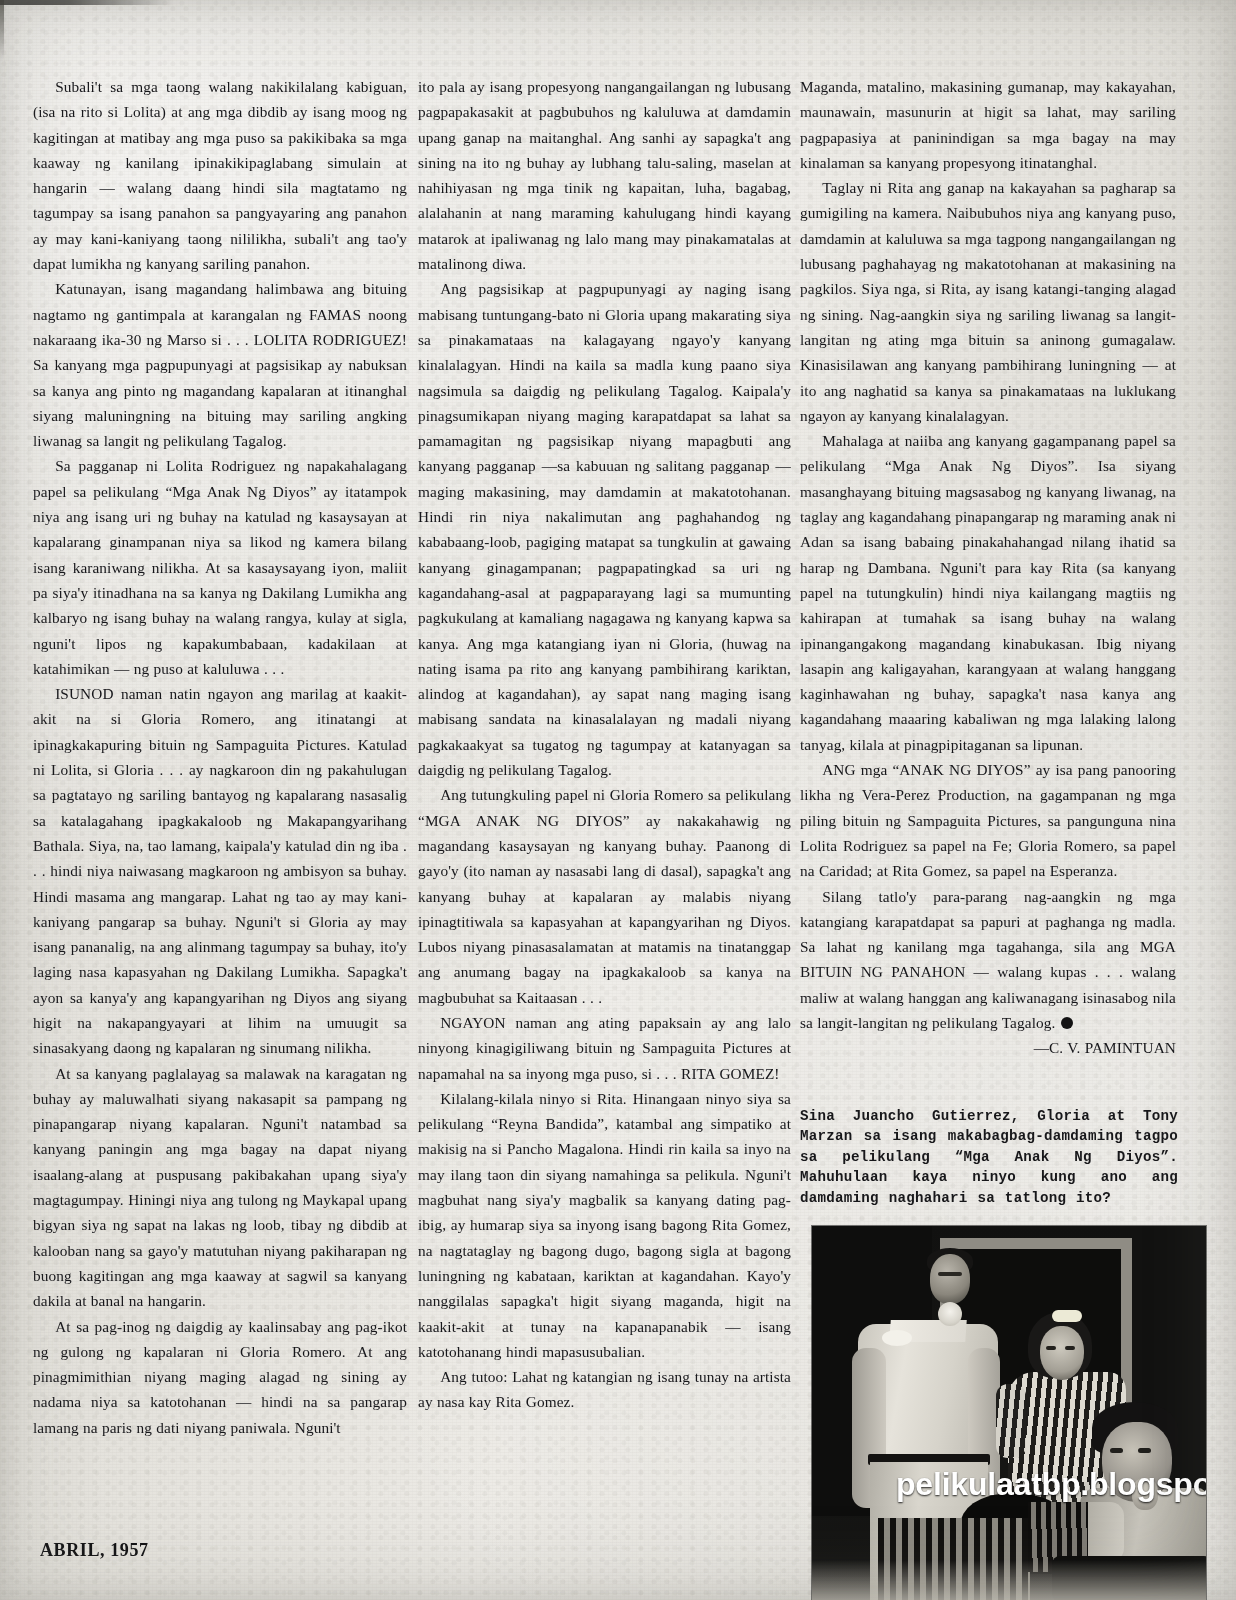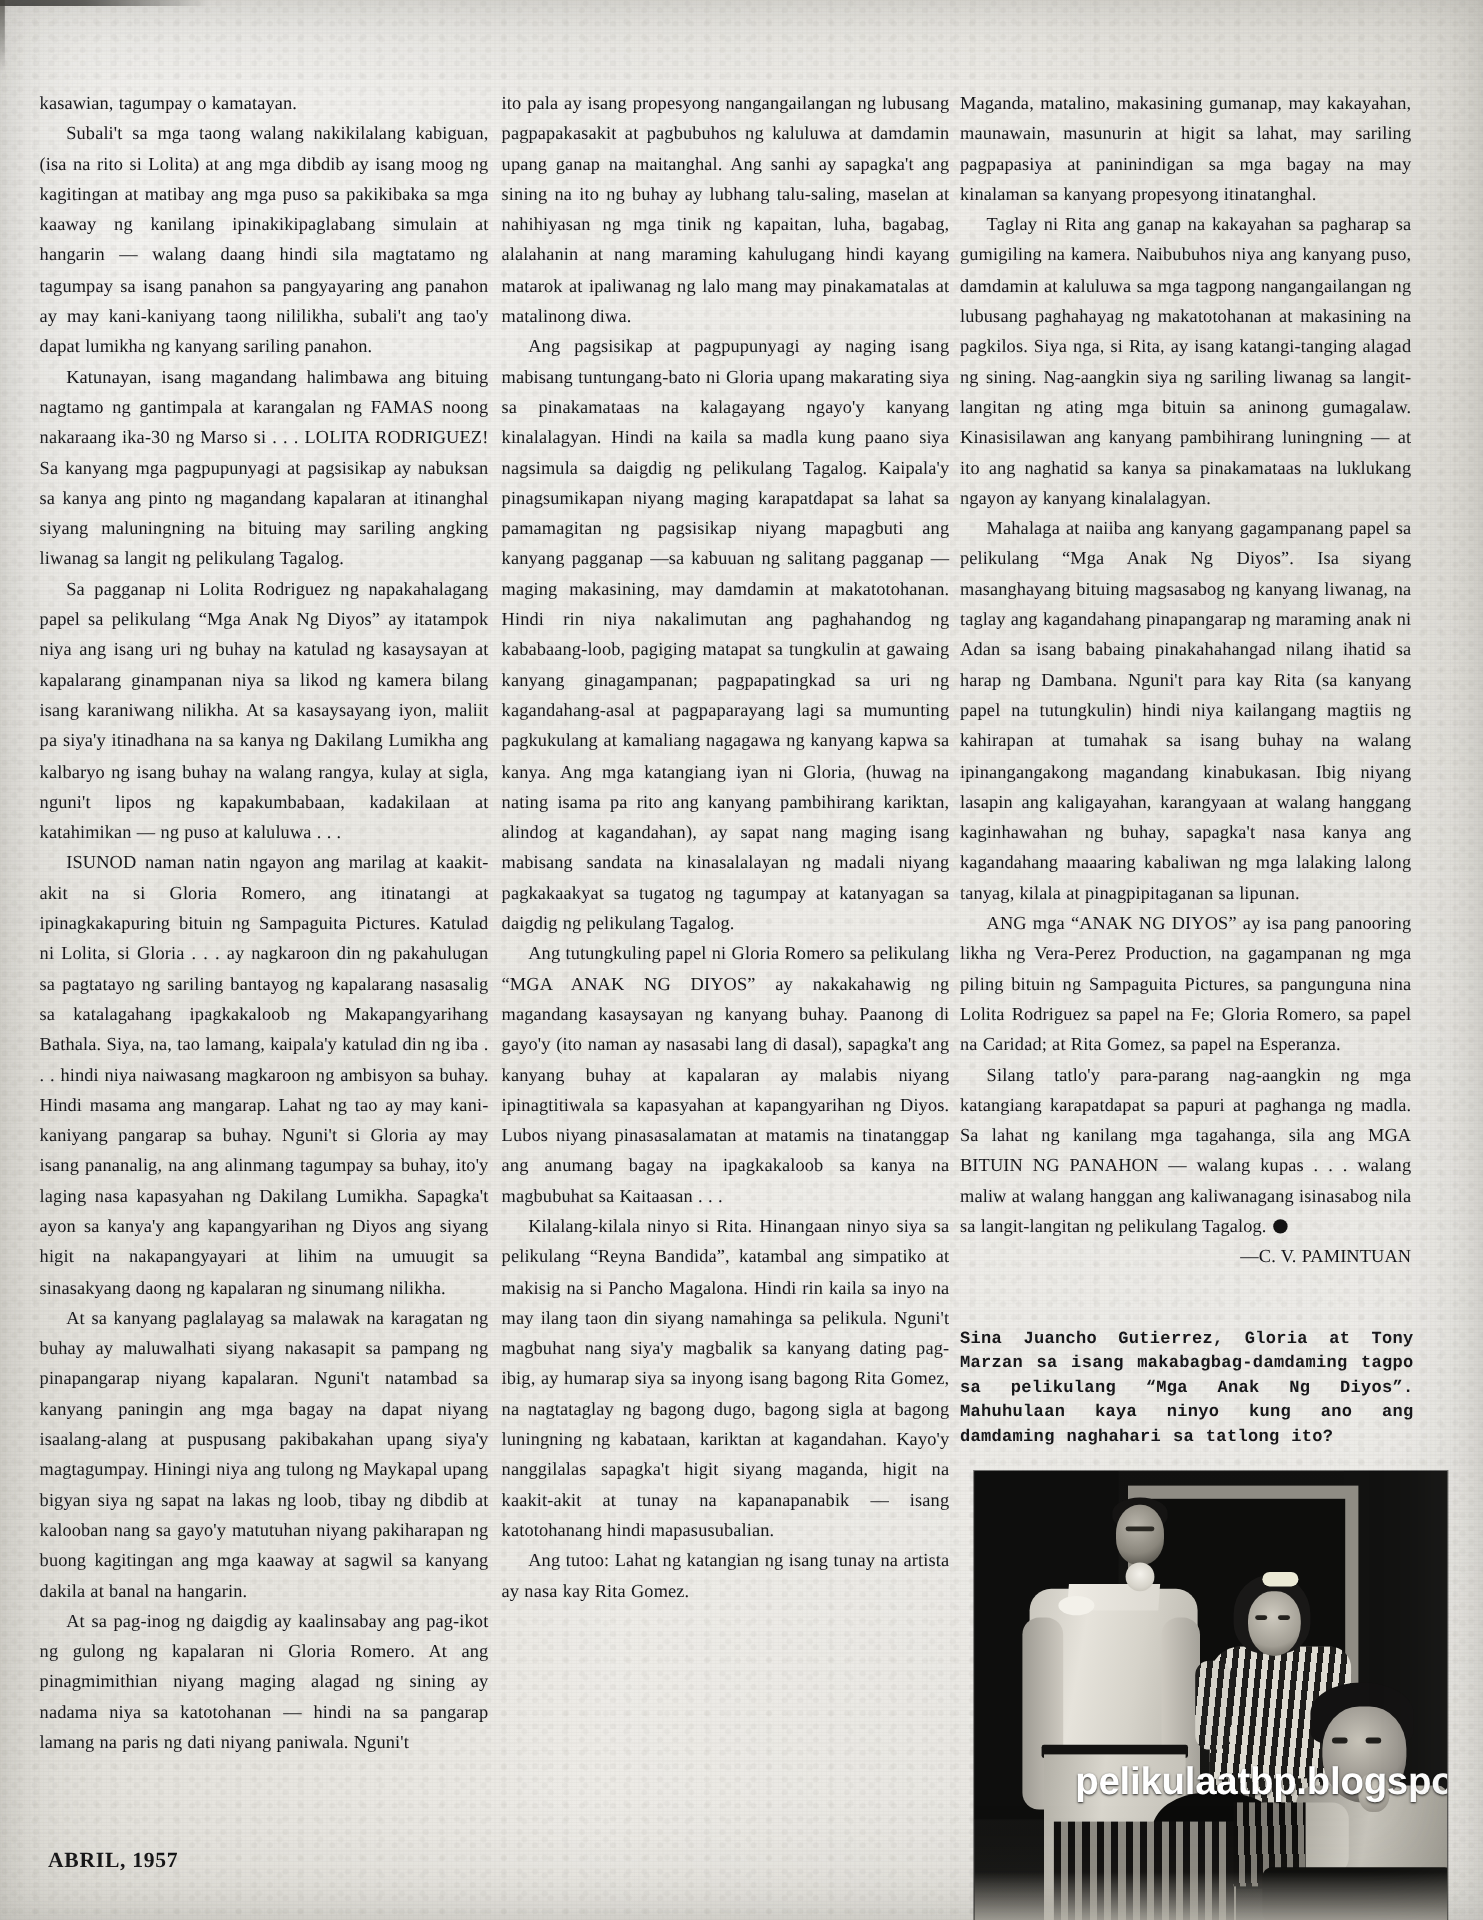--- a/index.html
+++ b/index.html
@@ -169,33 +169,33 @@
 </style>
 </head>
 <body>
 
 <div id="page">
   <div id="grain"></div>
   <div id="edge-top"></div>
   <div id="edge-left"></div>
 
   <div class="col" id="col1">
-    <p class="noind">kasawian, tagumpay o kamatayan.</p>
     <p><span>Subali't sa mga taong walang nakikilalang kabiguan, </span><b>(isa na rito si Lolita)</b><span> at ang mga dibdib ay isang moog ng kagitingan at matibay ang mga puso sa pakikibaka sa mga kaaway ng kanilang ipinakikipaglabang simulain at hangarin — walang daang hindi sila magtatamo ng tagumpay sa isang panahon sa pangyayaring ang panahon ay may kani-kaniyang taong nililikha, subali't ang tao'y dapat lumikha ng kanyang sariling panahon.</span></p>
     <p>Katunayan, isang magandang halimbawa ang bituing nagtamo ng gantimpala at karangalan ng FAMAS noong nakaraang ika-30 ng Marso si . . . LOLITA RODRIGUEZ! Sa kanyang mga pagpupunyagi at pagsisikap ay nabuksan sa kanya ang pinto ng magandang kapalaran at itinanghal siyang maluningning na bituing may sariling angking liwanag sa langit ng pelikulang Tagalog.</p>
     <p>Sa pagganap ni Lolita Rodriguez ng napakahalagang papel sa pelikulang “Mga Anak Ng Diyos” ay itatampok niya ang isang uri ng buhay na katulad ng kasaysayan at kapalarang ginampanan niya sa likod ng kamera bilang isang karaniwang nilikha. At sa kasaysayang iyon, maliit pa siya'y itinadhana na sa kanya ng Dakilang Lumikha ang kalbaryo ng isang buhay na walang rangya, kulay at sigla, nguni't lipos ng kapakumbabaan, kadakilaan at katahimikan — ng puso at kaluluwa . . .</p>
     <p>ISUNOD naman natin ngayon ang marilag at kaakit-akit na si Gloria Romero, ang itinatangi at ipinagkakapuring bituin ng Sampaguita Pictures. Katulad ni Lolita, si Gloria . . . ay nagkaroon din ng pakahulugan sa pagtatayo ng sariling bantayog ng kapalarang nasasalig sa katalagahang ipagkakaloob ng Makapangyarihang Bathala. Siya, na, tao lamang, kaipala'y katulad din ng iba . . . hindi niya naiwasang magkaroon ng ambisyon sa buhay. Hindi masama ang mangarap. Lahat ng tao ay may kani-kaniyang pangarap sa buhay. Nguni't si Gloria ay may isang pananalig, na ang alinmang tagumpay sa buhay, ito'y laging nasa kapasyahan ng Dakilang Lumikha. Sapagka't ayon sa kanya'y ang kapangyarihan ng Diyos ang siyang higit na nakapangyayari at lihim na umuugit sa sinasakyang daong ng kapalaran ng sinumang nilikha.</p>
     <p>At sa kanyang paglalayag sa malawak na karagatan ng buhay ay maluwalhati siyang nakasapit sa pampang ng pinapangarap niyang kapalaran. Nguni't natambad sa kanyang paningin ang mga bagay na dapat niyang isaalang-alang at puspusang pakibakahan upang siya'y magtagumpay. Hiningi niya ang tulong ng Maykapal upang bigyan siya ng sapat na lakas ng loob, tibay ng dibdib at kalooban nang sa gayo'y matutuhan niyang pakiharapan ng buong kagitingan ang mga kaaway at sagwil sa kanyang dakila at banal na hangarin.</p>
     <p>At sa pag-inog ng daigdig ay kaalinsabay ang pag-ikot ng gulong ng kapalaran ni Gloria Romero. At ang pinagmimithian niyang maging alagad ng sining ay nadama niya sa katotohanan — hindi na sa pangarap lamang na paris ng dati niyang paniwala. Nguni't</p>
   </div>
 
   <div class="col" id="col2">
     <p class="noind">ito pala ay isang propesyong nangangailangan ng lubusang pagpapakasakit at pagbubuhos ng kaluluwa at damdamin upang ganap na maitanghal. Ang sanhi ay sapagka't ang sining na ito ng buhay ay lubhang talu-saling, maselan at nahihiyasan ng mga tinik ng kapaitan, luha, bagabag, alalahanin at nang maraming kahulugang hindi kayang matarok at ipaliwanag ng lalo mang may pinakamatalas at matalinong diwa.</p>
     <p><span>Ang pagsisikap at pagpupunyagi ay naging isang mabisang tuntungang-bato ni Gloria upang makarating siya sa pinakamataas na kalagayang ngayo'y kanyang kinalalagyan. Hindi na kaila sa madla kung paano siya nagsimula sa daigdig ng pelikulang Tagalog. Kaipala'y pinagsumikapan niyang maging karapatdapat sa lahat sa pamamagitan ng pagsisikap niyang mapagbuti ang kanyang pagganap —sa kabuuan ng salitang pagganap — maging makasining, may damdamin at makatotohanan. Hindi rin niya nakalimutan ang paghahandog ng kababaang-loob, pagiging matapat sa tungkulin at gawaing kanyang ginagampanan; pagpapatingkad sa uri ng kagandahang-asal at pagpaparayang lagi sa mumunting pagkukulang at kamaliang nagagawa ng kanyang kapwa sa kanya. Ang mga katangiang iyan ni Gloria, </span><b>(huwag na nating isama pa rito ang kanyang pambihirang kariktan, alindog at kagandahan)</b><span>, ay sapat nang maging isang mabisang sandata na kinasalalayan ng madali niyang pagkakaakyat sa tugatog ng tagumpay at katanyagan sa daigdig ng pelikulang Tagalog.</span></p>
     <p><span>Ang tutungkuling papel ni Gloria Romero sa pelikulang “MGA ANAK NG DIYOS” ay nakakahawig ng magandang kasaysayan ng kanyang buhay. Paanong di gayo'y </span><b>(ito naman ay nasasabi lang di dasal)</b><span>, sapagka't ang kanyang buhay at kapalaran ay malabis niyang ipinagtitiwala sa kapasyahan at kapangyarihan ng Diyos. Lubos niyang pinasasalamatan at matamis na tinatanggap ang anumang bagay na ipagkakaloob sa kanya na magbubuhat sa Kaitaasan . . .</span></p>
+    <p>NGAYON naman ang ating papaksain ay ang lalo ninyong kinagigiliwang bituin ng Sampaguita Pictures at napamahal na sa inyong mga puso, si . . . RITA GOMEZ!</p>
     <p>Kilalang-kilala ninyo si Rita. Hinangaan ninyo siya sa pelikulang “Reyna Bandida”, katambal ang simpatiko at makisig na si Pancho Magalona. Hindi rin kaila sa inyo na may ilang taon din siyang namahinga sa pelikula. Nguni't magbuhat nang siya'y magbalik sa kanyang dating pag-ibig, ay humarap siya sa inyong isang bagong Rita Gomez, na nagtataglay ng bagong dugo, bagong sigla at bagong luningning ng kabataan, kariktan at kagandahan. Kayo'y nanggilalas sapagka't higit siyang maganda, higit na kaakit-akit at tunay na kapanapanabik — isang katotohanang hindi mapasusubalian.</p>
     <p>Ang tutoo: Lahat ng katangian ng isang tunay na artista ay nasa kay Rita Gomez.</p>
   </div>
 
   <div class="col" id="col3">
     <p class="noind">Maganda, matalino, makasining gumanap, may kakayahan, maunawain, masunurin at higit sa lahat, may sariling pagpapasiya at paninindigan sa mga bagay na may kinalaman sa kanyang propesyong itinatanghal.</p>
     <p>Taglay ni Rita ang ganap na kakayahan sa pagharap sa gumigiling na kamera. Naibubuhos niya ang kanyang puso, damdamin at kaluluwa sa mga tagpong nangangailangan ng lubusang paghahayag ng makatotohanan at makasining na pagkilos. Siya nga, si Rita, ay isang katangi-tanging alagad ng sining. Nag-aangkin siya ng sariling liwanag sa langit-langitan ng ating mga bituin sa aninong gumagalaw. Kinasisilawan ang kanyang pambihirang luningning — at ito ang naghatid sa kanya sa pinakamataas na luklukang ngayon ay kanyang kinalalagyan.</p>
     <p><span>Mahalaga at naiiba ang kanyang gagampanang papel sa pelikulang “Mga Anak Ng Diyos”. Isa siyang masanghayang bituing magsasabog ng kanyang liwanag, na taglay ang kagandahang pinapangarap ng maraming anak ni Adan sa isang babaing pinakahahangad nilang ihatid sa harap ng Dambana. Nguni't para kay Rita </span><b>(sa kanyang papel na tutungkulin)</b><span> hindi niya kailangang magtiis ng kahirapan at tumahak sa isang buhay na walang ipinangangakong magandang kinabukasan. Ibig niyang lasapin ang kaligayahan, karangyaan at walang hanggang kaginhawahan ng buhay, sapagka't nasa kanya ang kagandahang maaaring kabaliwan ng mga lalaking lalong tanyag, kilala at pinagpipitaganan sa lipunan.</span></p>
     <p>ANG mga “ANAK NG DIYOS” ay isa pang panooring likha ng Vera-Perez Production, na gagampanan ng mga piling bituin ng Sampaguita Pictures, sa pangunguna nina Lolita Rodriguez sa papel na Fe; Gloria Romero, sa papel na Caridad; at Rita Gomez, sa papel na Esperanza.</p>
     <p><span>Silang tatlo'y para-parang nag-aangkin ng mga katangiang karapatdapat sa papuri at paghanga ng madla. Sa lahat ng kanilang mga tagahanga, sila ang MGA BITUIN NG PANAHON — walang kupas . . . walang maliw at walang hanggan ang kaliwanagang isinasabog nila sa langit-langitan ng pelikulang Tagalog.</span><span class="endmark"></span><span class="byline">—C. V. PAMINTUAN</span></p>

